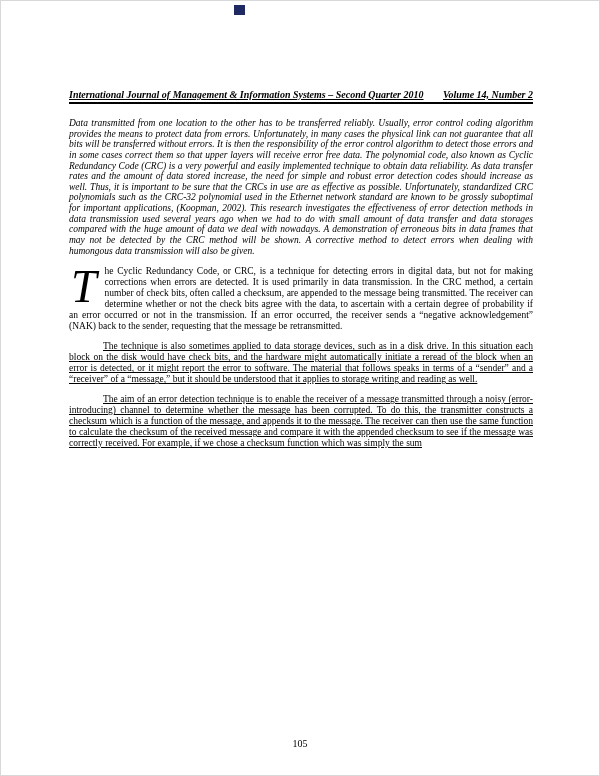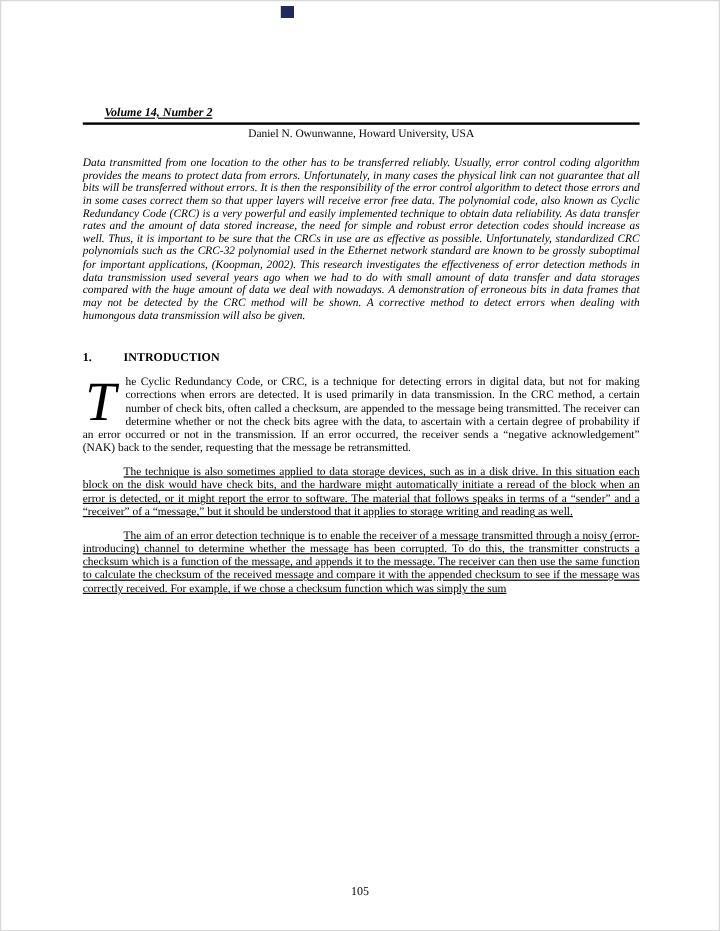--- a/index.html
+++ b/index.html
@@ -97,33 +97,30 @@
   }
 </style>
 </head>
 <body>
 
 <div class="page">
 
   <div class="bookmark" style="background: rgb(31, 42, 99);"></div>
 
   <div class="running-header">
+    <span class="journal">International Journal of Management &amp; Information Systems – Second Quarter 2010</span>
     <span class="volume">Volume 14, Number 2</span>
   </div>
 
 
-  <div class="author-line">Daniel N. Owunwanne, Howard University, USA</div>
 
 
   <p class="abstract-text">Data transmitted from one location to the other has to be transferred reliably. Usually, error control coding algorithm provides the means to protect data from errors. Unfortunately, in many cases the physical link can not guarantee that all bits will be transferred without errors. It is then the responsibility of the error control algorithm to detect those errors and in some cases correct them so that upper layers will receive error free data. The polynomial code, also known as Cyclic Redundancy Code (CRC) is a very powerful and easily implemented technique to obtain data reliability. As data transfer rates and the amount of data stored increase, the need for simple and robust error detection codes should increase as well. Thus, it is important to be sure that the CRCs in use are as effective as possible. Unfortunately, standardized CRC polynomials such as the CRC-32 polynomial used in the Ethernet network standard are known to be grossly suboptimal for important applications, (Koopman, 2002). This research investigates the effectiveness of error detection methods in data transmission used several years ago when we had to do with small amount of data transfer and data storages compared with the huge amount of data we deal with nowadays.  A demonstration of erroneous bits in data frames that may not be detected by the CRC method will be shown. A corrective method to detect errors when dealing with humongous data transmission will also be given.</p>
 
 
-  <div class="section-heading">
-    <span class="sec-num">1.</span><span>INTRODUCTION</span>
-  </div>
 
   <p class="body-text first"><span class="dropcap">T</span><span>he Cyclic Redundancy Code, or CRC, is a technique for detecting errors in digital data, but not for making corrections when errors are detected. It is used primarily in data transmission. In the CRC method, a certain number of check bits, often called a checksum, are appended to the message being transmitted. The receiver can determine whether or not the check bits agree with the data, to ascertain with a certain degree of probability if an error occurred or not in the transmission. If an error occurred, the receiver sends a “negative acknowledgement” (NAK) back to the sender, requesting that the message be retransmitted.</span></p>
 
   <p class="body-text indented">The technique is also sometimes applied to data storage devices, such as in a disk drive. In this situation each block on the disk would have check bits, and the hardware might automatically initiate a reread of the block when an error is detected, or it might report the error to software. The material that follows speaks in terms of a “sender” and a “receiver” of a “message,” but it should be understood that it applies to storage writing and reading as well.</p>
 
   <p class="body-text indented">The aim of an error detection technique is to enable the receiver of a message transmitted through a noisy (error-introducing) channel to determine whether the message has been corrupted. To do this, the transmitter constructs a checksum which is a function of the message, and appends it to the message. The receiver can then use the same function to calculate the checksum of the received message and compare it with the appended checksum to see if the message was correctly received. For example, if we chose a checksum function which was simply the sum</p>
 
   <div class="page-number">105</div>
 
 </div>

